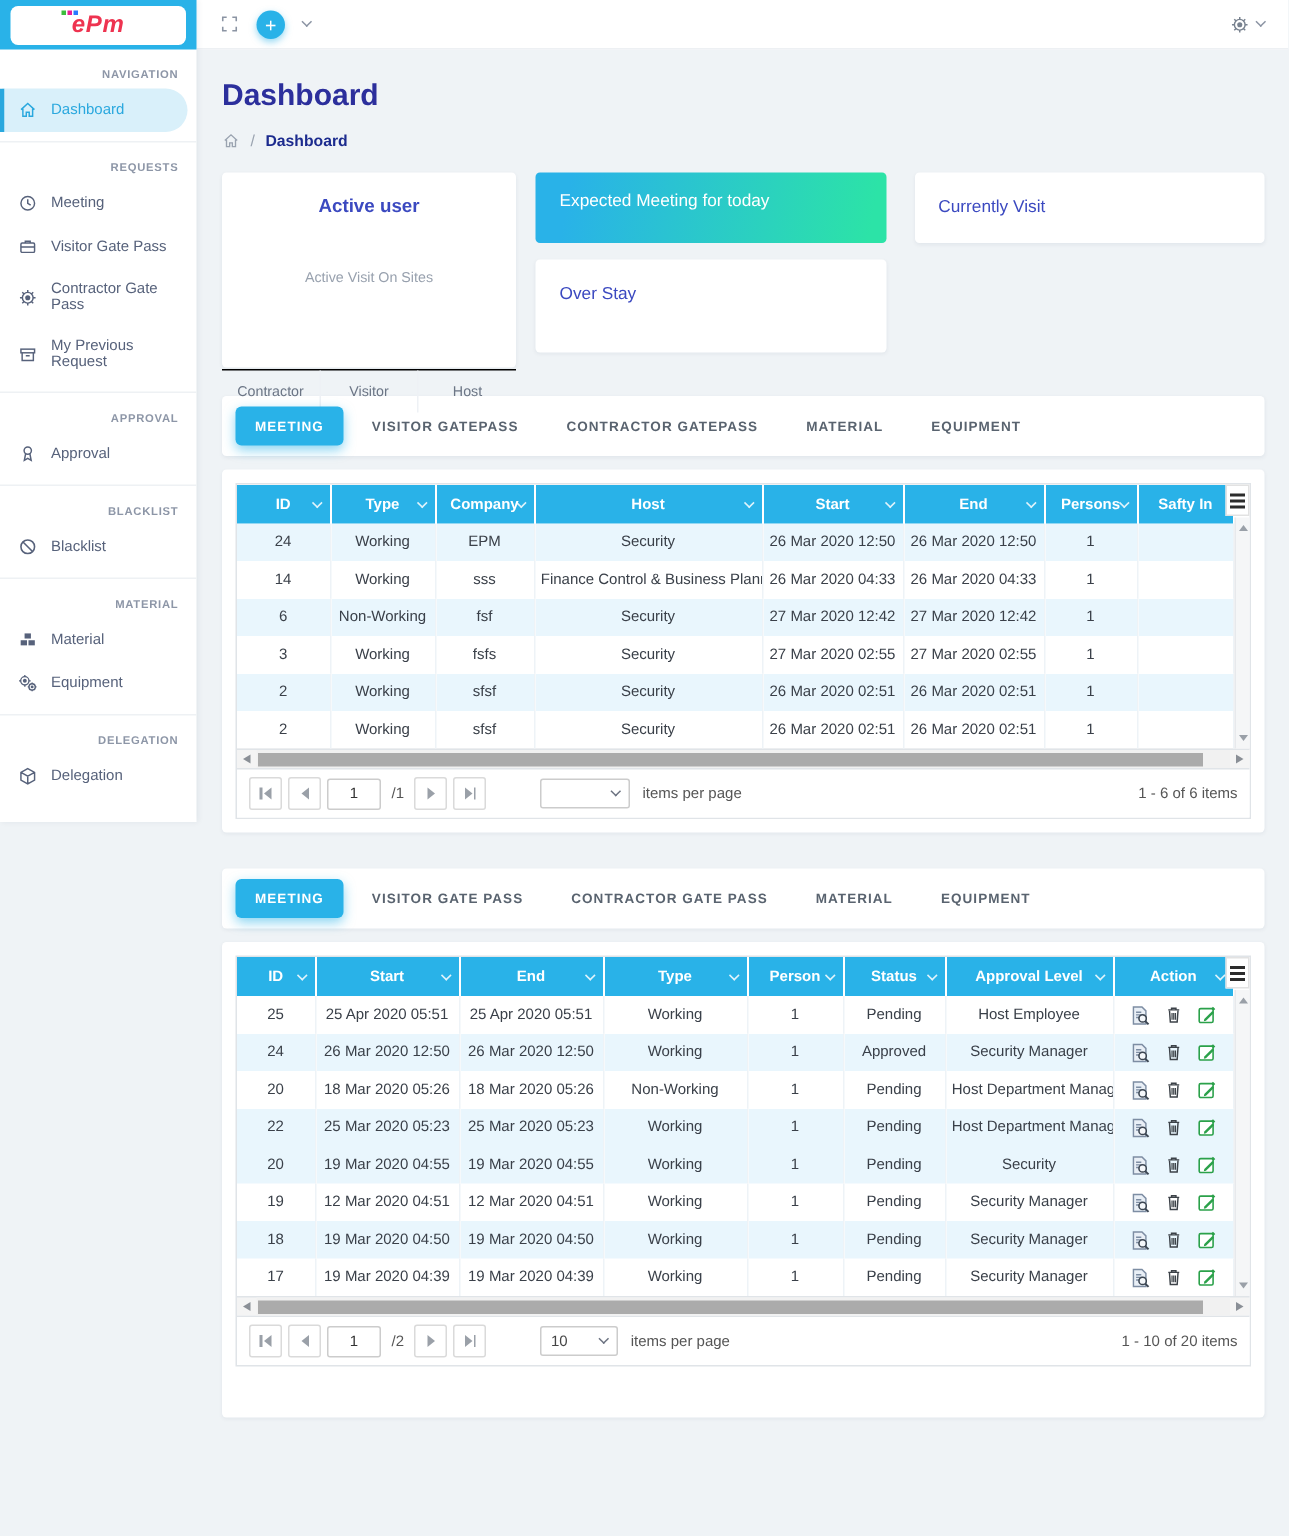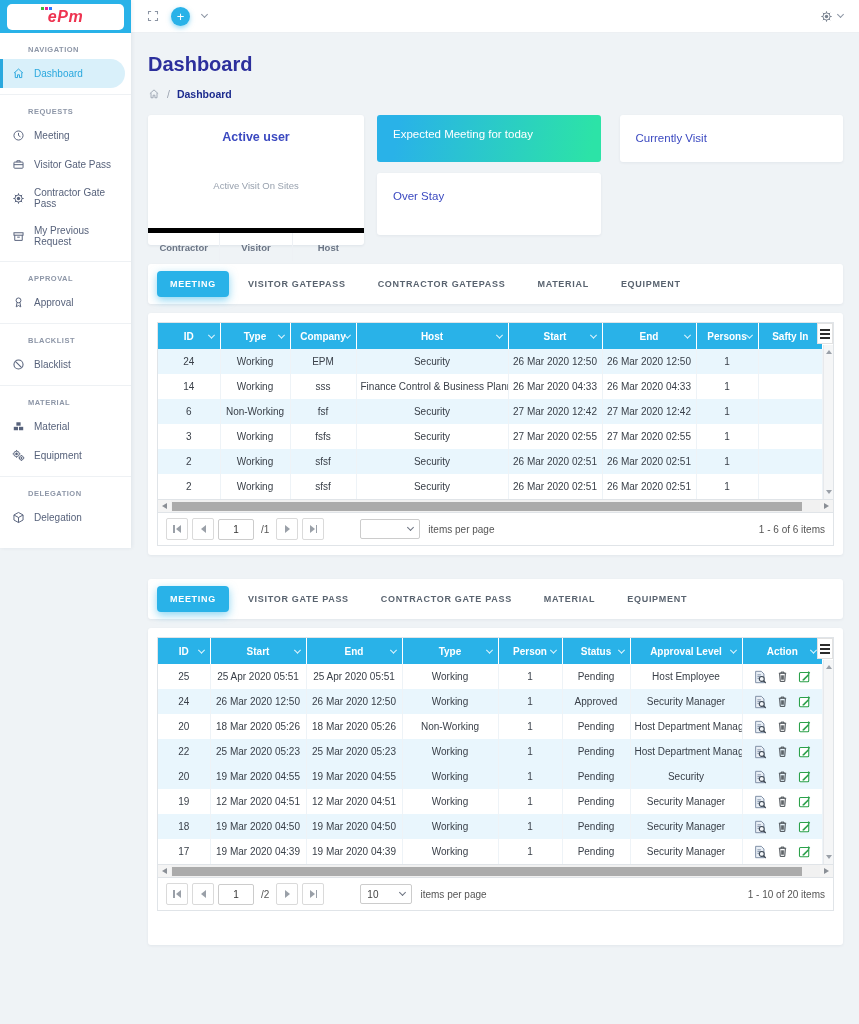--- a/index.html
+++ b/index.html
@@ -7,21 +7,21 @@
   body { font-family:"Liberation Sans", sans-serif; background:#eff3f6; position:relative; overflow:hidden; }
 
   
   .sidebar { position:absolute; left:0; top:0; width:131px; background:#fff; padding-bottom:16px;
              box-shadow:1px 0 4px rgba(20,40,70,.07); z-index:5; }
   .logo-strip { height:33px; background:#29b2e8; display:flex; align-items:center; justify-content:center; }
   .logo-box { width:117px; height:26px; background:#fff; border-radius:5px; display:flex; align-items:center; justify-content:center; position:relative; }
   .logo-text { color:#ee3350; font-weight:bold; font-size:16px; letter-spacing:.5px; font-style:italic; }
   .logo-dots { position:absolute; left:34px; top:3px; display:flex; gap:1px; }
   .logo-dots i { width:3px; height:3px; display:block; }
-  .nav-label { font-size:7.5px; letter-spacing:.5px; color:#8d96a7; padding:12px 12px 5px 28px; font-weight:bold; }
+  .nav-label { font-size:7.5px; letter-spacing:.5px; color:#8d96a7; padding:12px 12px 5px 12px; font-weight:bold;text-align:right; }
   .nav-item { display:flex; align-items:center; gap:9px; padding:8px 12px; font-size:10px; color:#57627b; cursor:pointer; }
   .nav-item svg { flex:0 0 auto; }
   .nav-item.active { background:#d9f0fa; color:#2aa8de; border-left:3px solid #2aa8de; padding-left:9px;
                      border-radius:0 16px 16px 0; margin-right:6px; }
   .nav-sep { border-top:1px solid #eef1f4; margin:6px 0 0 0; }
 
   
   .main { margin-left:131px; }
   .topbar { height:33px; background:#fff; display:flex; align-items:center; padding:0 16px; gap:12px;
             border-bottom:1px solid #edf0f3; }
@@ -32,27 +32,27 @@
   .topbar-right { margin-left:auto; display:flex; align-items:center; gap:5px; }
 
   .content { padding:12px 16px 0 17px; }
   .page-title { font-size:20px; font-weight:bold; color:#2c2f9c; margin:8px 0 12px 0; }
   .crumbs { display:flex; align-items:center; gap:7px; font-size:10.5px; margin-bottom:15px; }
   .crumb-sep { color:#9aa3b0; }
   .crumb-current { color:#1c2b8e; font-weight:bold; }
 
   
   .cards-row { display:flex; gap:13px; }
-  .card-active { width:216px; height:130px; background:#fff; border-radius:3px; box-shadow:0 1px 3px rgba(20,40,70,.07);
+  .card-active { width:196px; height:130px; background:#fff; border-radius:3px; box-shadow:0 1px 3px rgba(20,40,70,.07);
                  display:flex; flex-direction:column; align-items:center; padding-top:15px;gap:12px; }
   .card-active-title { font-size:12.5px; font-weight:bold; color:#3b49c0; }
   .card-active-sub { font-size:9.5px; color:#98a1ae; margin-top:2px; }
   .progress { width:calc(100% - 30px); height:4px; background:#edf1f5; border-radius:2px; margin-top:10px; overflow:hidden; }
   .progress-fill { height:100%; border-radius:2px; background:linear-gradient(90deg,#29b2e8,#2be0a6); }
-  .card-legend { display:flex; width:100%; border-top:5px solid #000000; margin-top:3px;font-weight:bold; }
+  .card-legend { display:flex; width:100%; border-top:1px solid #000000; margin-top:21px; }
   .card-legend div { flex:1; text-align:center; font-size:9.5px; color:#6b7585; padding:9px 0 8px 0; }
   .card-legend div + div { border-left:1px solid #eef1f5; }
   .stat-grid { flex:1; display:grid; grid-template-columns:1fr 1fr; grid-template-rows:47px 62px; gap:11px 19px; }
   .stat-card { border-radius:3px; padding:13px 16px; font-size:11.5px; }
   .stat-gradient { background:linear-gradient(100deg,#29b2e8 10%,#2ce3a7 95%); color:#fff; }
   .stat-blue { background:#29b2ea; color:#fff; }
   .stat-white { background:#fff; color:#3b49c0; box-shadow:0 1px 3px rgba(20,40,70,.06); padding-top:17px; }
 
   
   .tabstrip { background:#fff; border-radius:3px; margin-top:19px; padding:7px 9px; display:flex; gap:6px;

